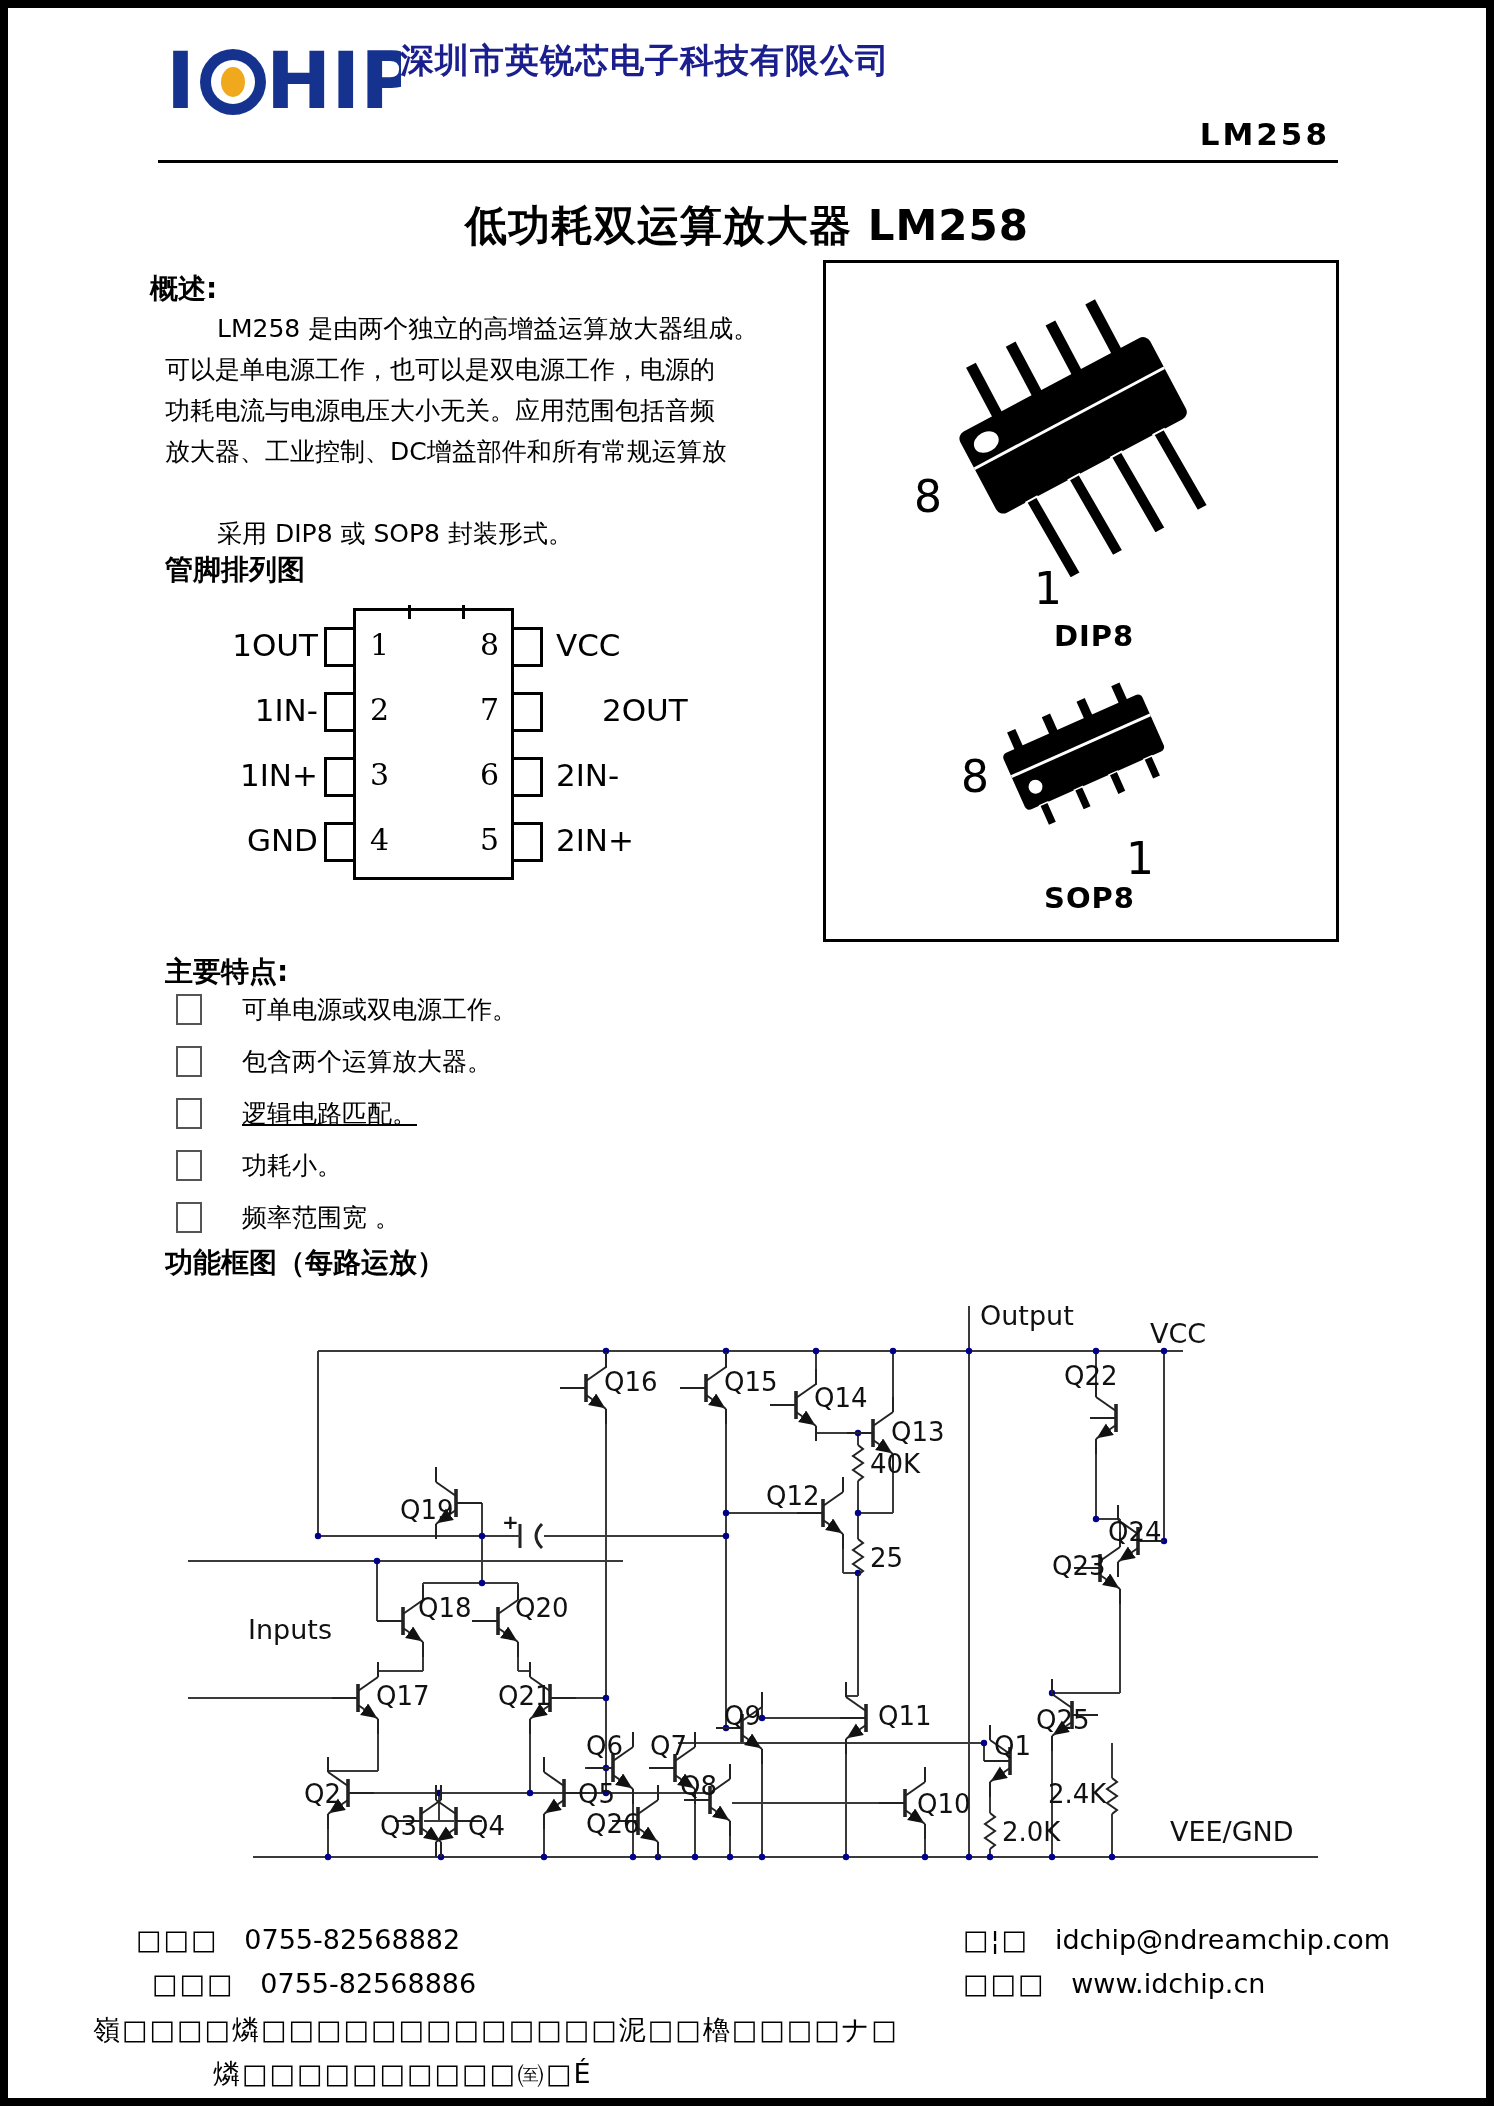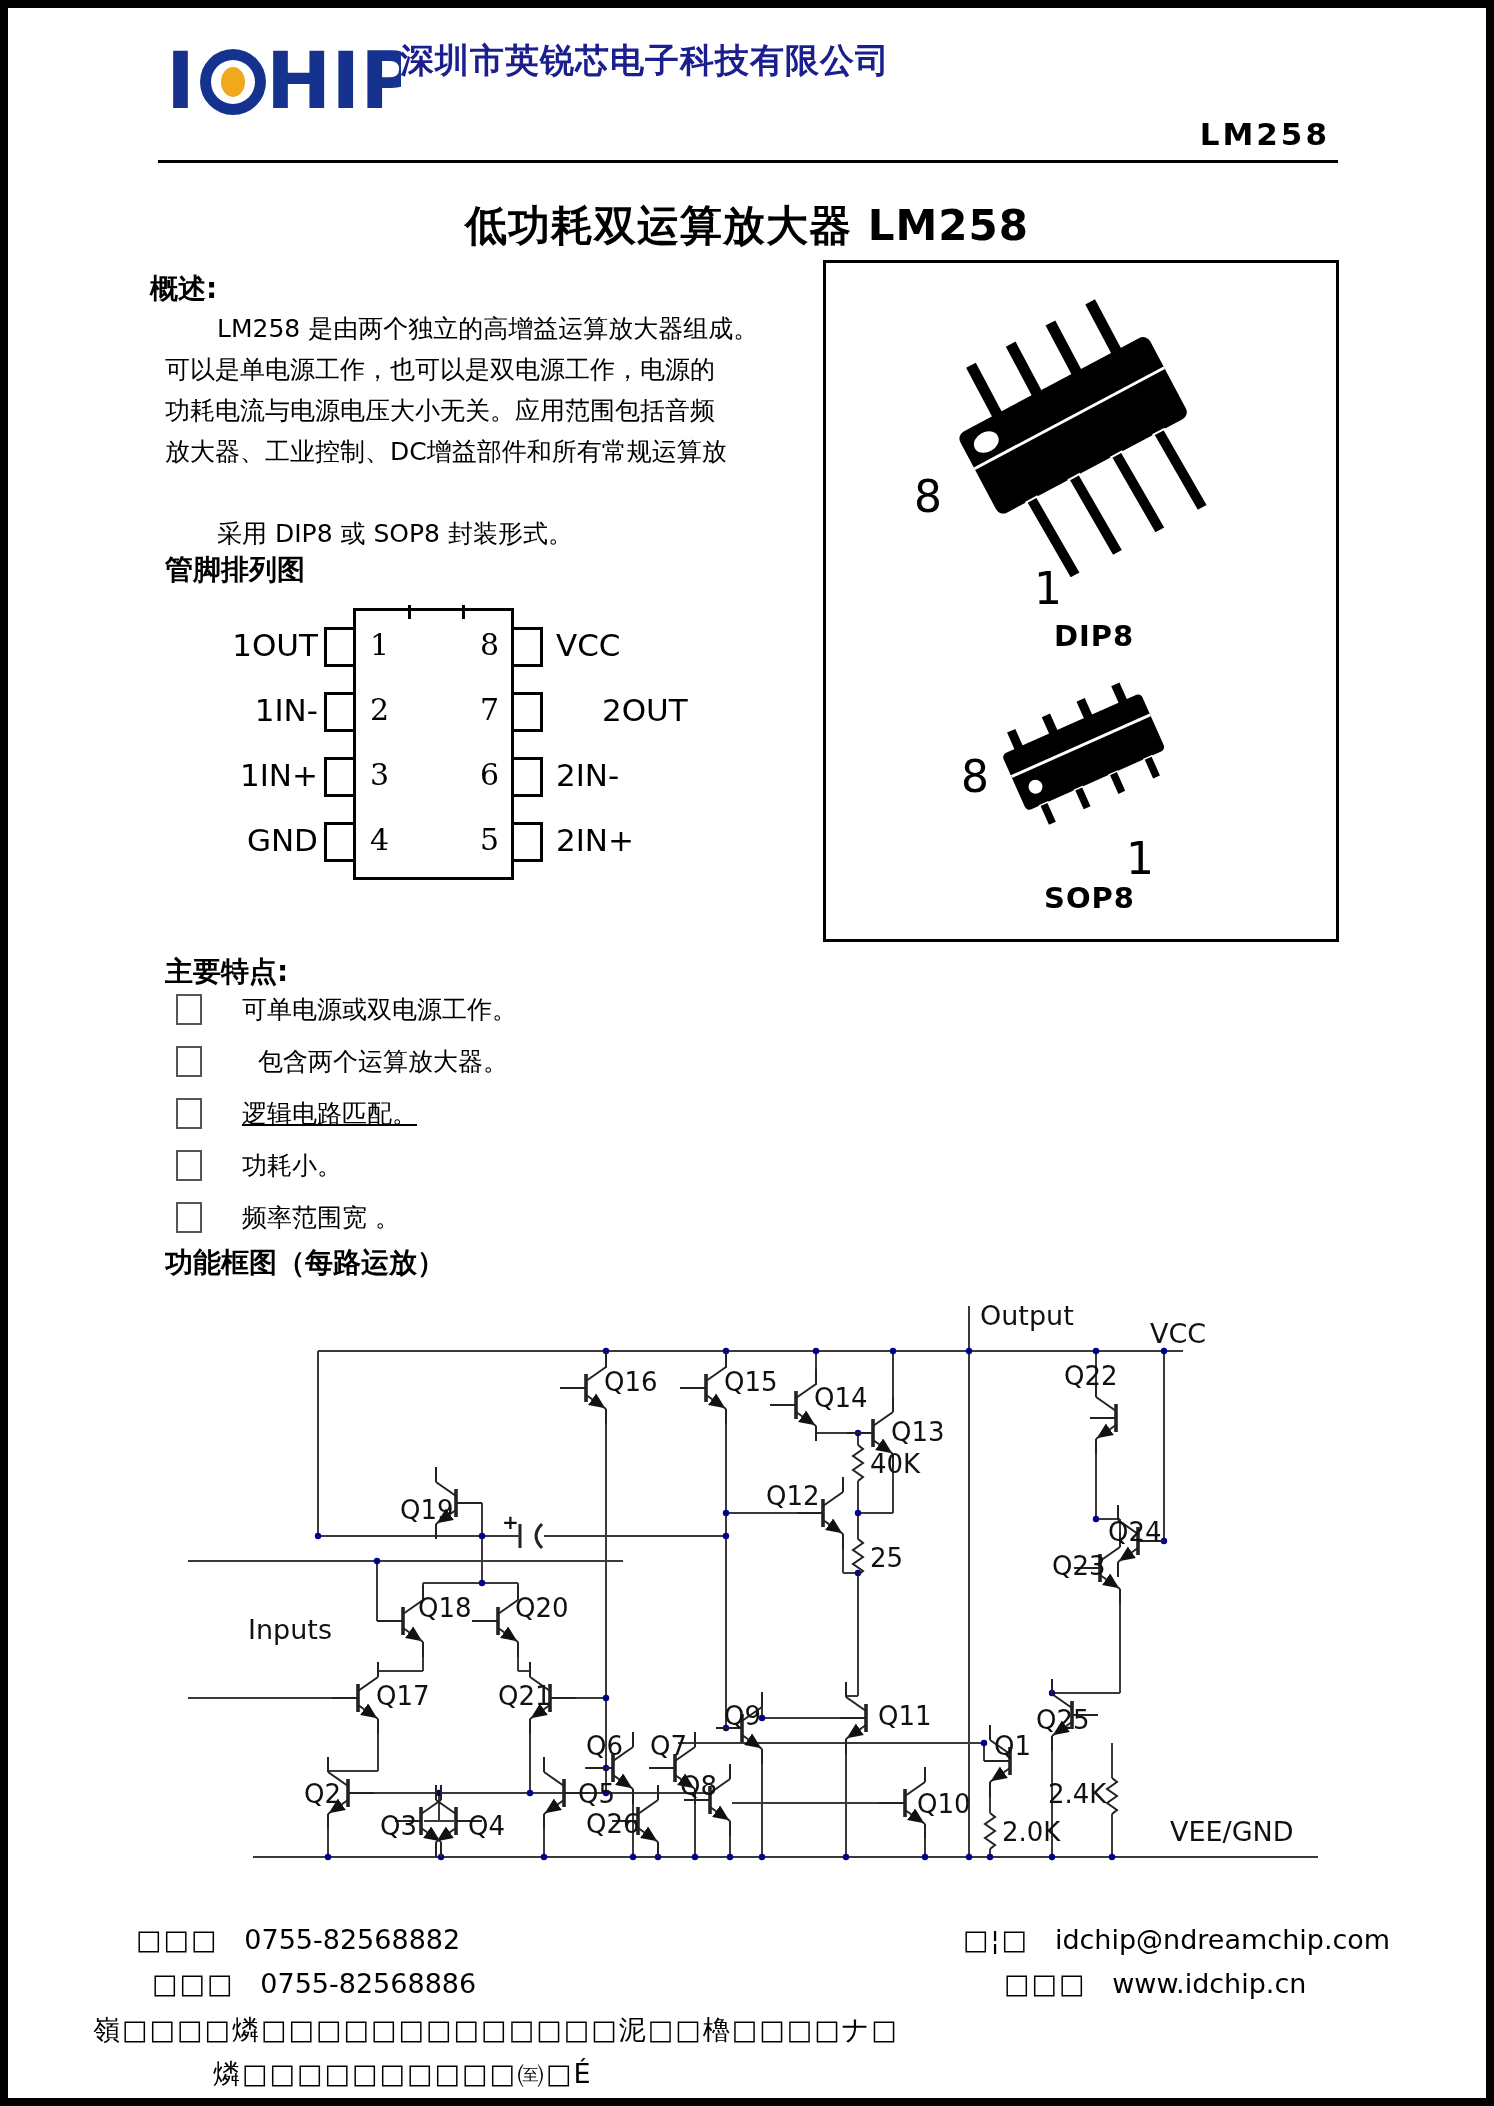--- a/index.html
+++ b/index.html
@@ -132,21 +132,21 @@
     <div class="abs pkg8" style="left:300px;top:570px;">1</div>
     <div class="abs pkgname" style="left:218px;top:618px;">SOP8</div>
   </div>
 
   <div class="abs h2" style="left:157px;top:945px;">主要特点:</div>
   <div class="abs" style="left:0;top:985px;" id="feat-list">
       <div class="feat-row" style="top: 0px;">
         <span class="feat-bullet"></span>
                      <span class="feat-text">可单电源或双电源工作。</span>
       </div>
-      <div class="feat-row" style="top: 52px; gap: 16px;">
+      <div class="feat-row" style="top: 52px;">
         <span class="feat-bullet"></span>
                      <span class="feat-text">包含两个运算放大器。</span>
       </div>
       <div class="feat-row" style="top: 104px; text-decoration: underline;">
         <span class="feat-bullet"></span>
                      <span class="feat-text">逻辑电路匹配。</span>
       </div>
       <div class="feat-row" style="top: 156px;">
         <span class="feat-bullet"></span>
                      <span class="feat-text">功耗小。</span>
@@ -509,18 +509,18 @@
   <div class="abs foot" style="left:144px;top:1960px;">
     <span class="tofu">□□□</span>&nbsp;&nbsp;
     <span>0755-82568886</span>
   </div>
   <div class="abs foot tofu" style="left:85px;top:2004px;">嶺□□□□燐□□□□□□□□□□□□□泥□□櫓□□□□ナ□</div>
   <div class="abs foot tofu" style="left:205px;top:2048px;">燐□□□□□□□□□□㉃□É</div>
   <div class="abs foot" style="left:955px;top:1916px;">
     <span class="tofu">□¦□</span>&nbsp;&nbsp;
     <span>idchip@ndreamchip.com</span>
   </div>
-  <div class="abs foot" style="left:955px;top:1960px;margin-left:41px;">
+  <div class="abs foot" style="left:955px;top:1960px;">
     <span class="tofu">□□□</span>&nbsp;&nbsp;
     <span>www.idchip.cn</span>
   </div>
 
 </div>
 
 </body></html>

